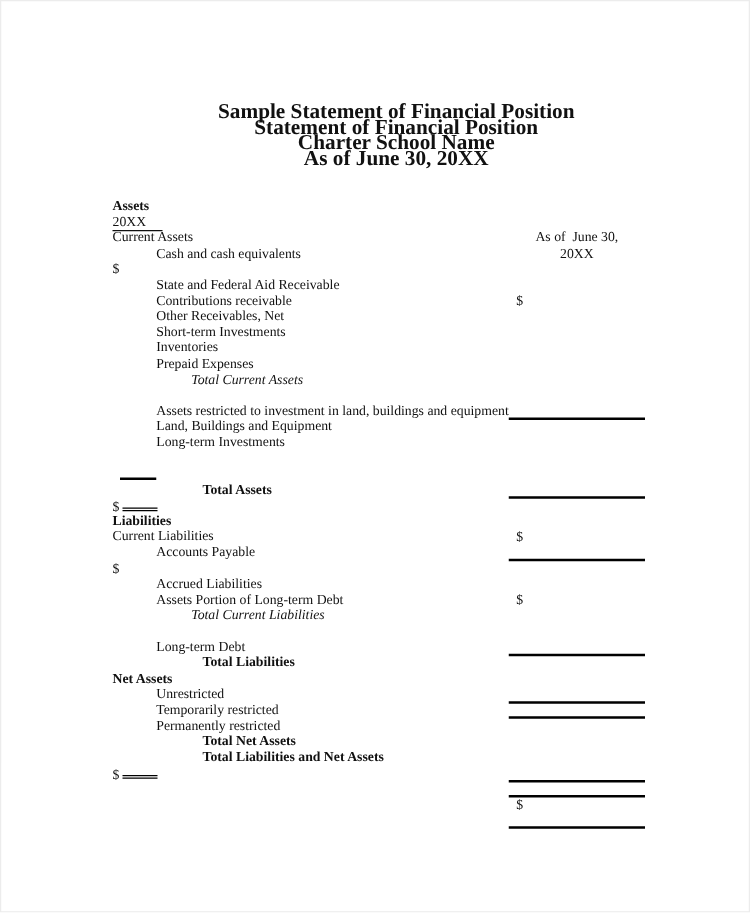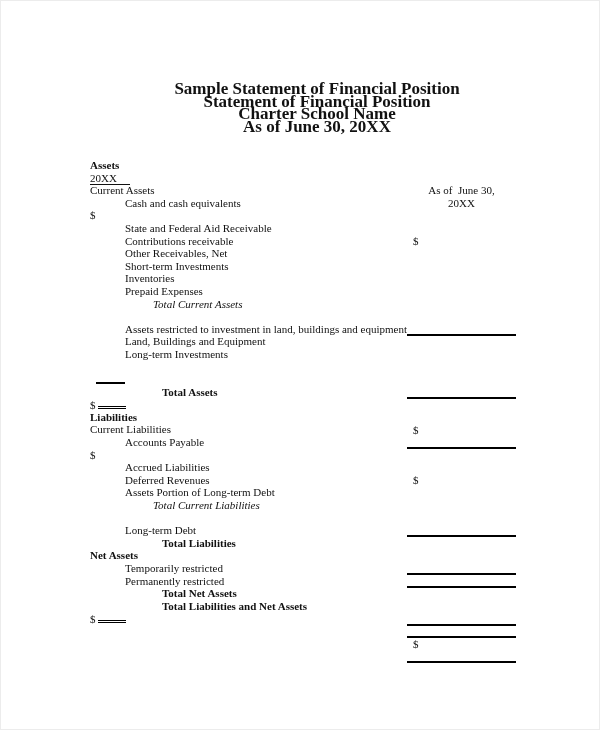--- a/index.html
+++ b/index.html
@@ -57,27 +57,27 @@
         <div class="row"><span class="lbl i1">Long-term Investments</span><span class="rfield line"></span></div>
         <div class="row"><span class="lbl"></span></div>
         <div class="row"><span class="lbl"></span><span class="shortline"></span></div>
         <div class="row"><span class="lbl i3 b">Total Assets</span><span class="rfield"><span class="dollar">$</span></span></div>
         <div class="row"><span class="lbl">$</span><span class="dblline"></span><span class="rfield line"></span></div>
         <div class="row"><span class="lbl b">Liabilities</span></div>
         <div class="row"><span class="lbl">Current Liabilities</span></div>
         <div class="row"><span class="lbl i1">Accounts Payable</span><span class="rfield"><span class="dollar">$</span></span></div>
         <div class="row"><span class="lbl">$</span></div>
         <div class="row"><span class="lbl i1">Accrued Liabilities</span></div>
-        <div class="row"><span class="lbl i1">Deferred Revenues</span></div>
         <div class="row"><span class="lbl i1">Assets Portion of Long-term Debt</span><span class="rfield line"></span></div>
         <div class="row"><span class="lbl i2">Total Current Liabilities</span></div>
         <div class="row"><span class="lbl"></span></div>
         <div class="row"><span class="lbl i1">Long-term Debt</span><span class="rfield line"></span></div>
         <div class="row"><span class="lbl i3 b">Total Liabilities</span><span class="rfield line"></span></div>
         <div class="row"><span class="lbl b">Net Assets</span></div>
+        <div class="row"><span class="lbl i1">Unrestricted</span></div>
         <div class="row"><span class="lbl i1">Temporarily restricted</span></div>
         <div class="row"><span class="lbl i1">Permanently restricted</span><span class="rfield line"></span></div>
         <div class="row"><span class="lbl i3 b">Total Net Assets</span><span class="rfield line"></span></div>
         <div class="row"><span class="lbl i3 b">Total Liabilities and Net Assets</span><span class="rfield"><span class="dollar">$</span></span></div>
         <div class="row"><span class="lbl">$</span><span class="dblline"></span><span class="rfield line"></span></div>
       </div>
   </div>
 </div>
 
 </body></html>

